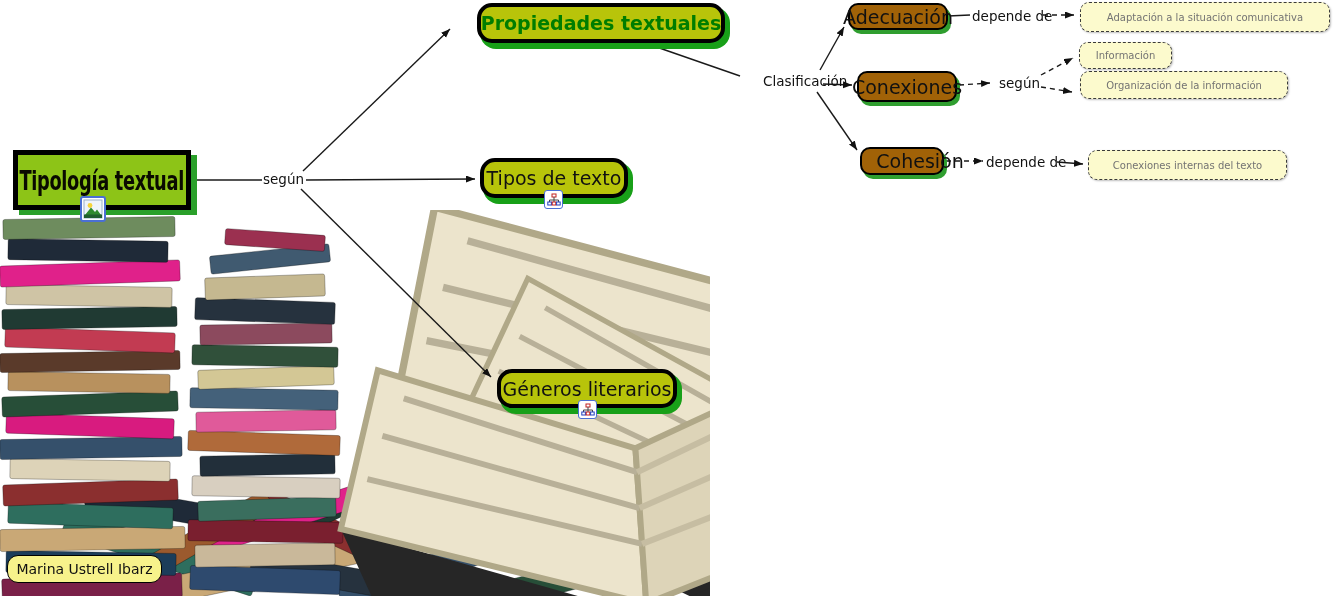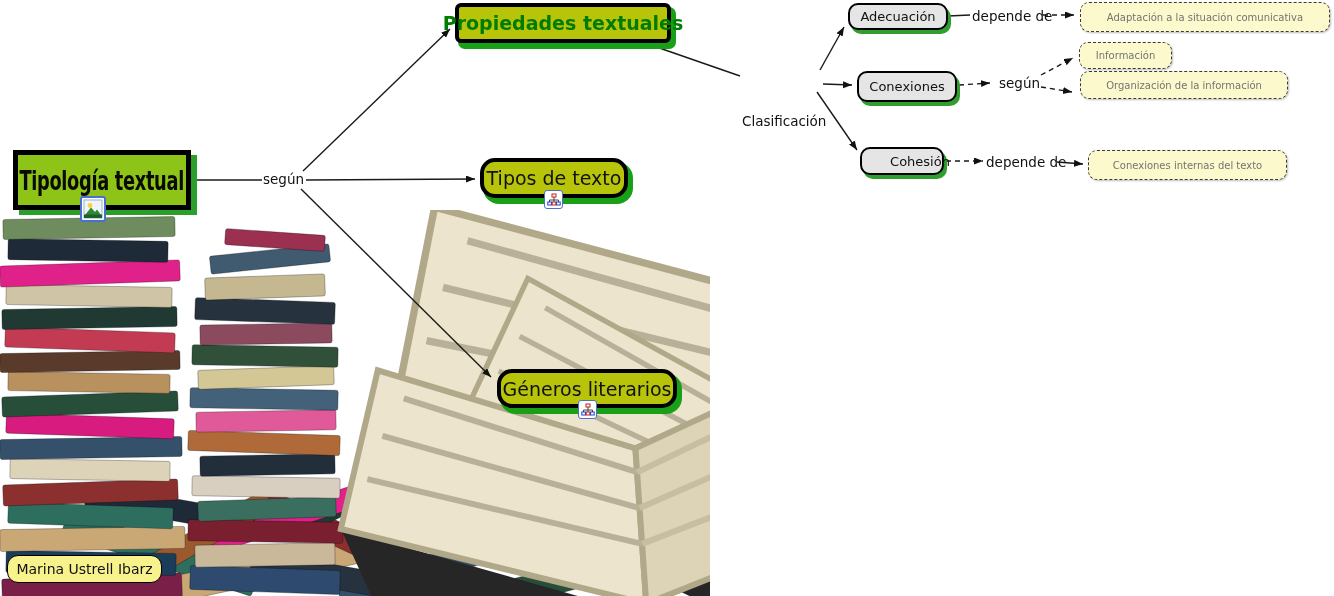--- a/index.html
+++ b/index.html
@@ -17,49 +17,49 @@
     box-shadow:6px 5px 0 #2aa02a;
     font-weight:bold; font-size:27px; color:#0a0a00;
   }
   .root-node .condensed { display:inline-block; transform:scaleX(.66); transform-origin:center; letter-spacing:-.5px; }
   .main-node {
     background:#b8c40a; border:4px solid #000; border-radius:15px;
     box-shadow:4px 5px 0 1px #18a018; font-size:19px; color:#111;
   }
   .main-node.green-text { color:#007d00; font-weight:bold; }
   .sub-node {
-    background:#e5e5e5; border:2px solid #000; border-radius:10px;
-    box-shadow:3px 4px 0 #2f9e2f; font-size:13px;
+    background:#a16207; border:2px solid #000; border-radius:10px;
+    box-shadow:3px 4px 0 #2f9e2f; font-size:19px;
   }
   .leaf-node {
     background:#fcfacd; border:1.5px dashed #3a3a3a; border-radius:9px;
     font-size:10px; color:#737373; box-shadow:1px 1px 2px rgba(0,0,0,.25);
   }
   .author-node {
     background:#f7f28b; border:1.5px solid #000; border-radius:11px;
     font-size:14px;
   }
   .linking-phrase { position:absolute; font-size:13.5px; color:#111; background:transparent; white-space:nowrap; }
 
   
   #n-root     { left:13px;    top:150px; width:178px; height:60px; }
-  #n-prop     { left:455px;  top:3px;   width:216px; height:40px;border-radius:6px; }
+  #n-prop     { left:477px;  top:3px;   width:248px; height:40px; }
   #n-tipos    { left:480px;  top:158px; width:148px; height:40px; }
   #n-generos  { left:497px;  top:369px; width:180px; height:39px;text-align:right; }
   #n-adec     { left:848px;  top:3px;   width:100px; height:27px; }
   #n-coher    { left:857px;  top:71px;  width:100px; height:31px; }
   #n-cohes    { left:860px;  top:147px; width:84px;  height:28px;padding-left:36px; }
   #n-adap     { left:1080px; top:2px;   width:250px; height:30px; }
   #n-info     { left:1079px; top:42px;  width:93px;  height:27px; }
   #n-org      { left:1080px; top:71px;  width:208px; height:28px; }
   #n-conex    { left:1088px; top:150px; width:199px; height:30px; }
   #n-author   { left:7px;    top:555px; width:155px; height:28px; }
 
   #lp-segun1  { left:263px; top:171px; }
-  #lp-clas    { left:742px; top:73px;margin-top:40px;  }
+  #lp-clas    { left:763px; top:73px;  }
   #lp-dep1    { left:972px; top:8px;   }
   #lp-segun2  { left:999px; top:75px;  }
   #lp-dep2    { left:986px; top:154px; }
 
   .attach-icon { position:absolute; background:#fff; border:2px solid #4a6fd4; border-radius:3px;
                  display:flex; align-items:center; justify-content:center; }
   #icon-root    { left:80px;  top:196px; width:26px; height:26px; }
   #icon-tipos   { left:544px; top:190px; width:19px; height:19px; border-width:1.5px; }
   #icon-generos { left:578px; top:400px; width:19px; height:19px; border-width:1.5px; }
 </style>

